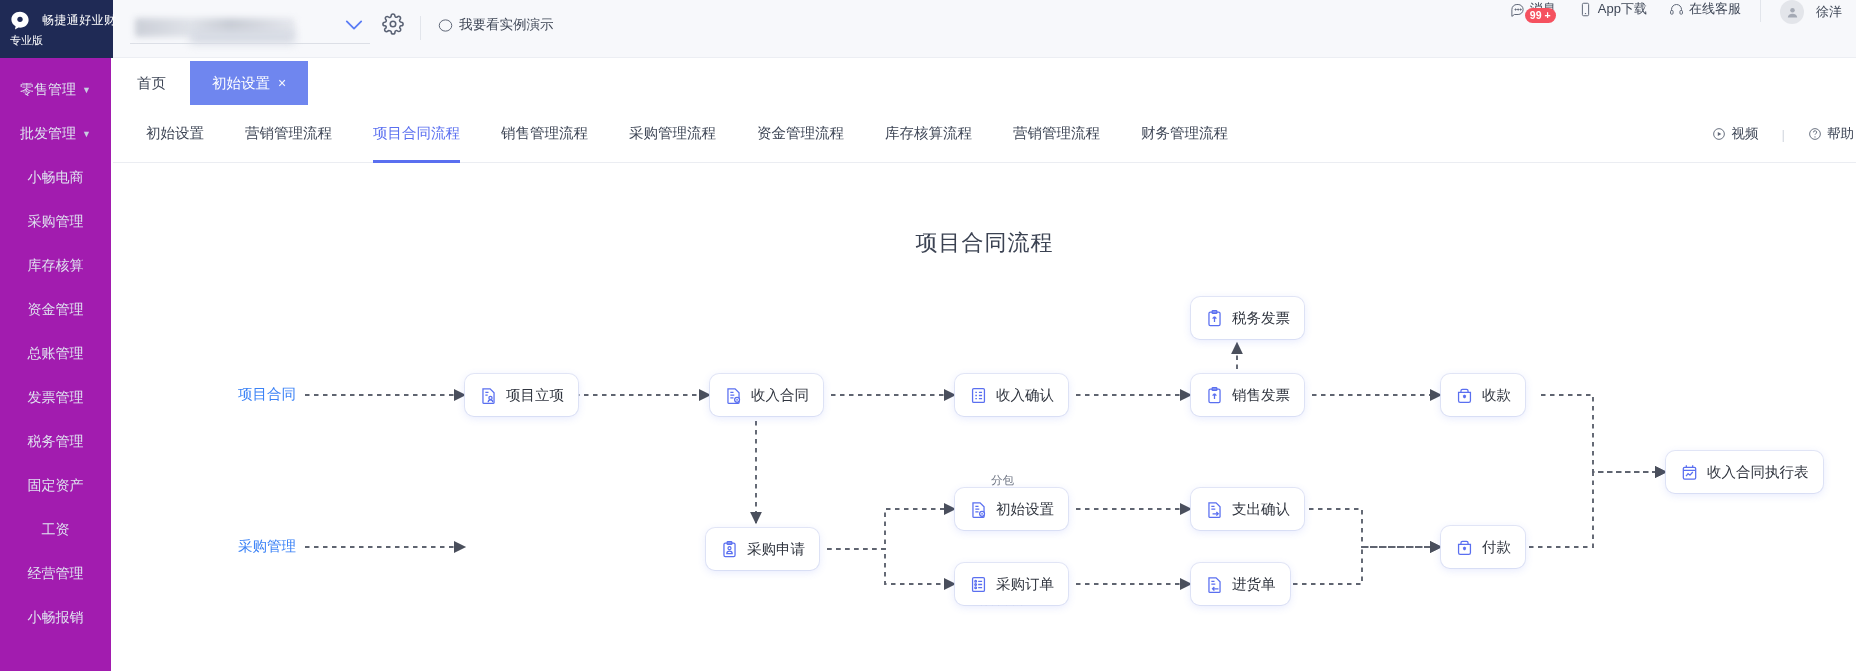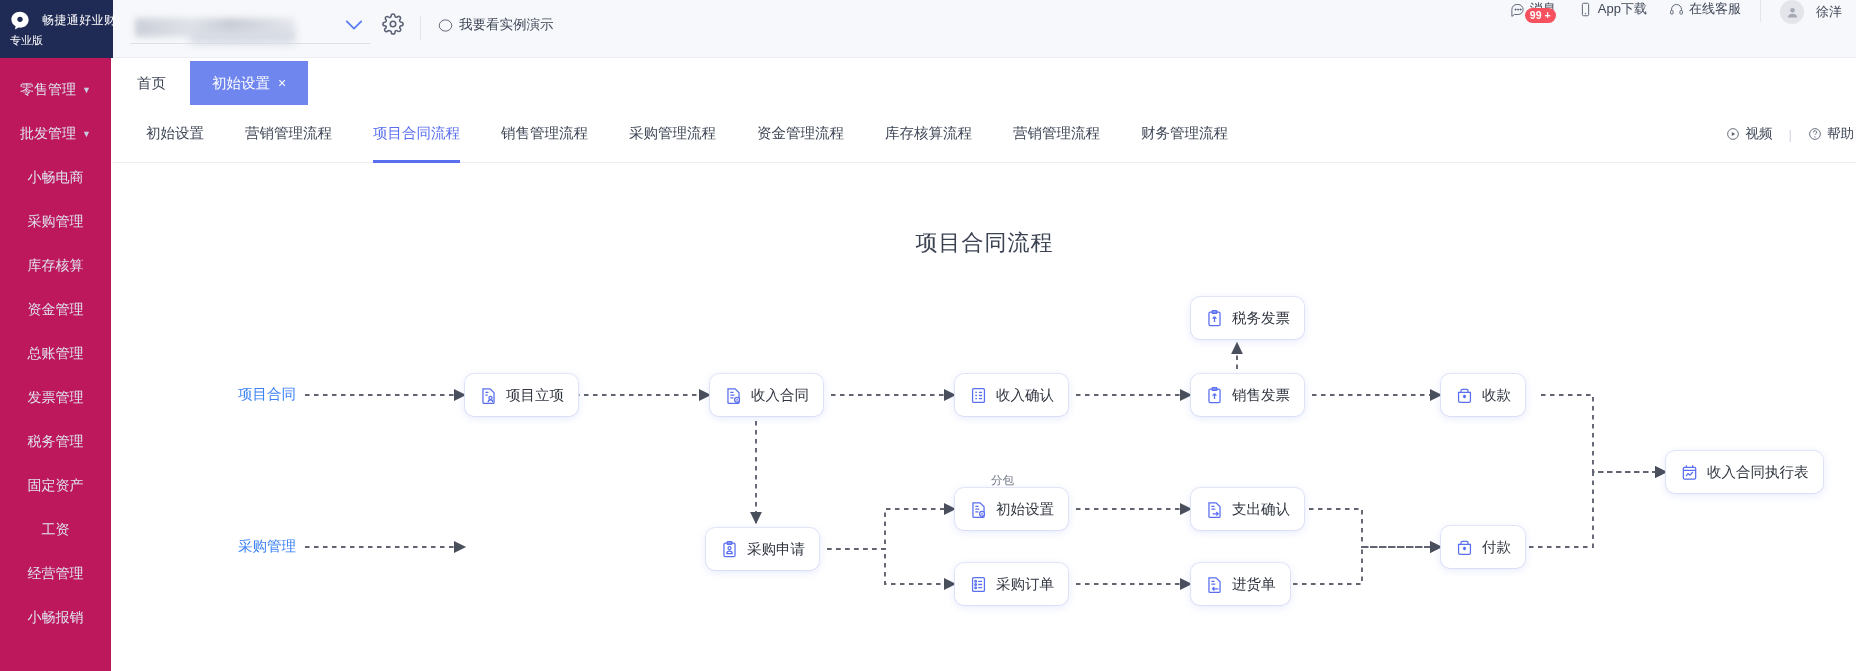--- a/index.html
+++ b/index.html
@@ -61,21 +61,21 @@
     font-size:10.5px; font-weight:bold; border-radius:9px; padding:1px 5px 1px 5px; line-height:13px;
   }
   .tool-div { width:1px; height:22px; background:#e2e5eb; margin:0 8px; }
   .avatar { width:24px;height:24px;border-radius:50%;background:#e3e5ea;display:flex;align-items:center;justify-content:center;}
   .avatar svg{width:15px;height:15px;color:#a4a9b4;}
   .uname { font-size:13px; color:#3e4656; margin-left:7px; }
 
   
   .sidebar{
     position:absolute; left:0; top:58px; width:111px; height:613px;
-    background:#be185d; padding-top:10px; overflow:hidden;
+    background:#a21caf; padding-top:10px; overflow:hidden;
   }
   .side-item{
     height:44px; display:flex; align-items:center; justify-content:center; gap:6px;
     color:#dfe3f0; font-size:14px; cursor:pointer;
   }
   .side-item .caret{ font-size:9px; color:#c8cde0; }
 
   
   .tabstrip{
     position:absolute; left:113px; top:58px; width:1743px; height:47px; background:#fff;
@@ -98,21 +98,21 @@
   .itab{
     font-size:14.5px; color:#3e4656; margin-right:41px; position:relative;
     height:58px; display:flex; align-items:center; cursor:pointer; white-space:nowrap;
   }
   .itab.sel{ color:#5a6ff0; }
   .itab.sel::after{
     content:""; position:absolute; left:0; right:0; bottom:0; height:2.5px; background:#5a6ff0;
   }
   .inner-right{
     position:absolute; right:0px; top:0; height:58px; display:flex; align-items:center;
-    font-size:13.5px; color:#3e4656; gap:16px; padding-right:2px;
+    font-size:13.5px; color:#3e4656; gap:23px; padding-right:2px;
   }
   .inner-right .lnk{display:flex;align-items:center;gap:5px;cursor:pointer;}
   .inner-right svg{width:14px;height:14px;color:#5f6777;}
   .inner-right .sep{ color:#d4d8e0; }
 
   
   .canvas{
     position:absolute; left:113px; top:163px; width:1743px; height:508px; background:#fff;
   }
   .flow-title{

